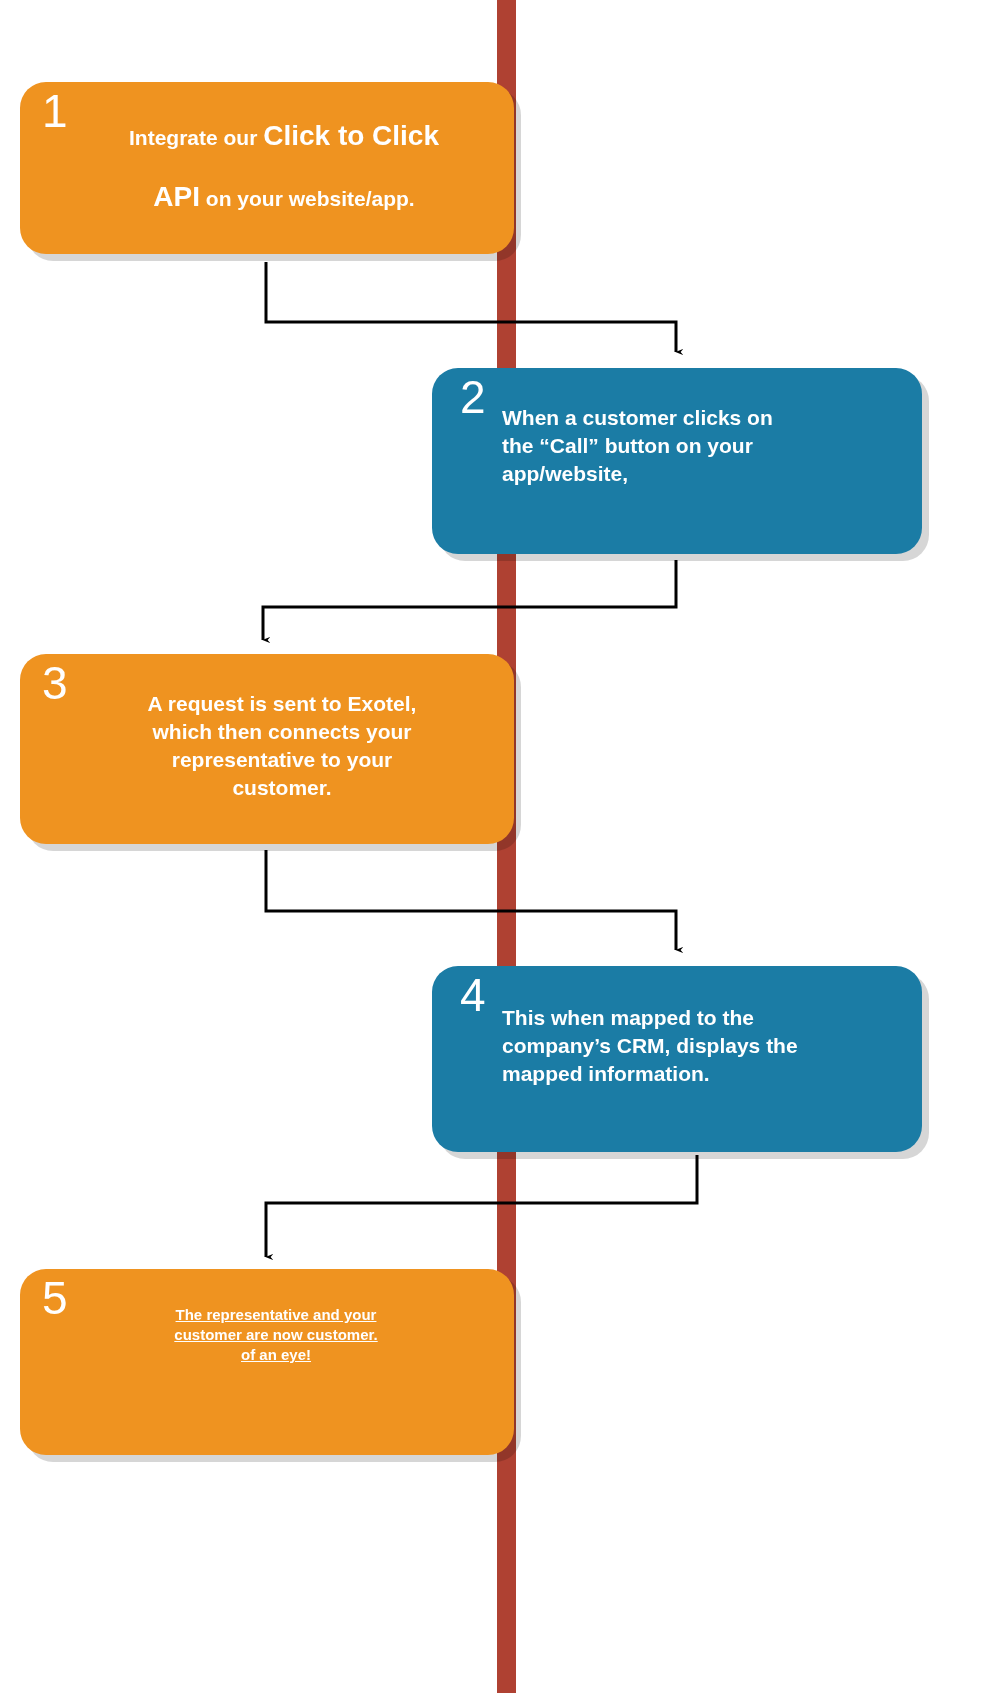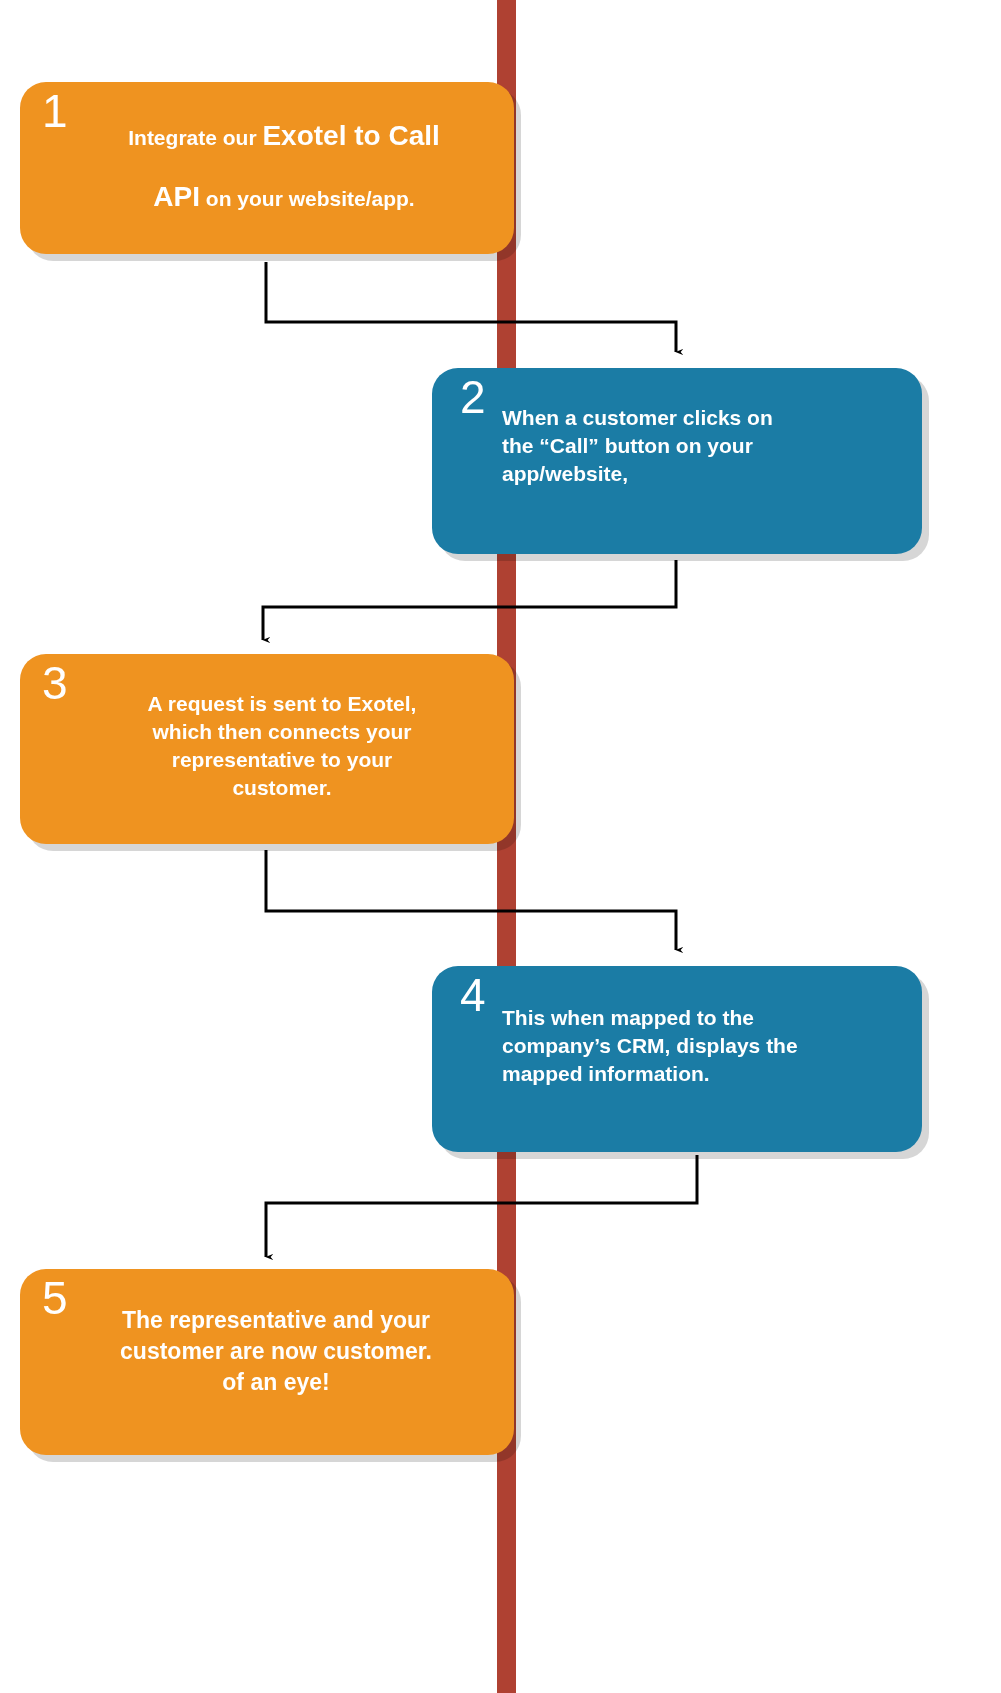--- a/index.html
+++ b/index.html
@@ -97,21 +97,22 @@
     right: 90px;
     top: 38px;
     text-align: left;
     font-size: 21px;
   }
   .s5-text {
     left: 38px;
     right: 20px;
     top: 36px;
     text-align: center;
-    font-size: 23px;
+    font-size: 15px;
+    text-decoration: underline;
   }
 </style>
 </head>
 <body>
 
 <div id="canvas">
 
   <div class="spine"></div>
 
   <svg class="connectors" width="1001" height="1693" viewBox="0 0 1001 1693">
@@ -127,21 +128,21 @@
 
     <path d="M 266 850 L 266 911 L 676 911 L 676 950" fill="none" stroke="#000000" stroke-width="3" marker-end="url(#arrowhead)"></path>
 
     <path d="M 697 1155 L 697 1203 L 266 1203 L 266 1257" fill="none" stroke="#000000" stroke-width="3" marker-end="url(#arrowhead)"></path>
   </svg>
 
   <div class="step orange" style="left:20px; top:82px; width:494px; height:172px;">
     <div class="step-num">1</div>
     <div class="step-text s1-text">
       <div class="line">
-        <span>Integrate our </span><span class="big">Exotel to Call</span>
+        <span>Integrate our </span><span class="big">Click to Click</span>
       </div>
       <div class="line">
         <span class="big">API</span><span> on your website/app.</span>
       </div>
     </div>
   </div>
 
   <div class="step blue" style="left:432px; top:368px; width:490px; height:186px;">
     <div class="step-num">2</div>
     <div class="step-text s2-text">

